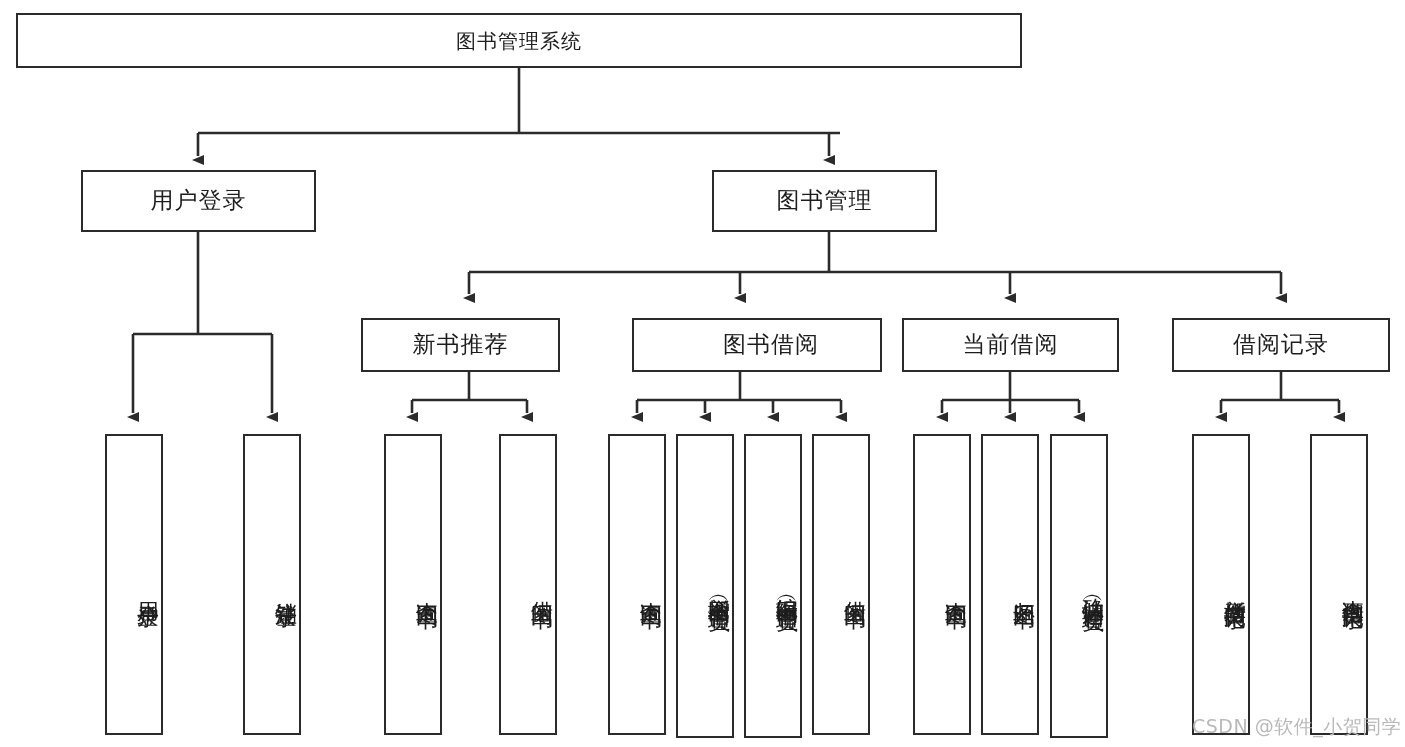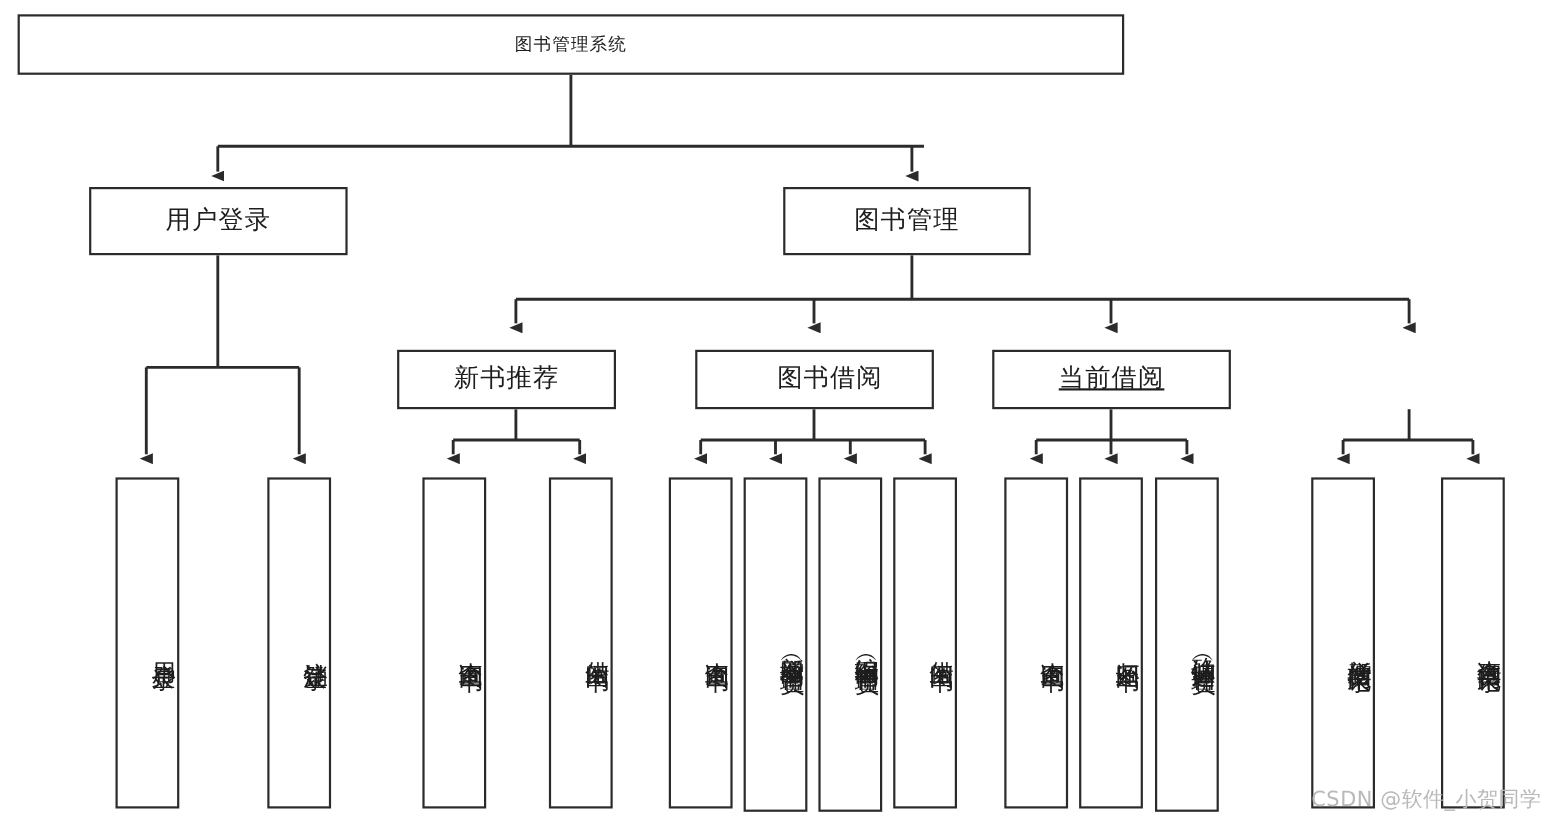--- a/index.html
+++ b/index.html
@@ -47,22 +47,21 @@
     text-orientation: upright;
     font-size: 22px;
     line-height: 1.18;
     letter-spacing: 2px;
     padding-top: 14px;
     padding-bottom: 8px;
     align-items: flex-start;
     justify-content: center;
   }
   .node.root {
-    font-size: 16px;
-    font-family: Liberation Serif, serif;
+    font-size: 20px;
   }
   .watermark {
     position: absolute;
     color: #b9b9b9;
     font-size: 19px;
     letter-spacing: 0.5px;
     white-space: nowrap;
     user-select: none;
   }
 </style>
@@ -120,22 +119,23 @@
       <path d="M1339,400 L1339,413" marker-end="url(#arrow)"></path>
     </g>
   </svg>
 
   <div class="node horiz root" style="left:16px; top:13px; width:1006px; height:55px;">图书管理系统</div>
 
   <div class="node horiz" style="left:81px; top:170px; width:235px; height:62px;">用户登录</div>
   <div class="node horiz" style="left:712px; top:170px; width:225px; height:62px;">图书管理</div>
 
   <div class="node horiz" style="left:361px; top:318px; width:199px; height:54px;">新书推荐</div>
-  <div class="node horiz" style="left:632px; top:318px; width:217px; height:54px;padding-left:28px;">图书借阅</div>
-  <div class="node horiz" style="left:902px; top:318px; width:217px; height:54px;text-decoration:underline;">当前借阅</div>
+  <div class="node horiz" style="left:632px; top:318px; width:250px; height:54px;padding-left:28px;">图书借阅</div>
+  <div class="node horiz" style="left:902px; top:318px; width:217px; height:54px;">当前借阅</div>
+  <div class="node horiz" style="left:1172px; top:318px; width:218px; height:54px;">借阅记录</div>
 
   <div class="node vert" style="left:105px; top:434px; width:58px; height:301px;">用户登录</div>
   <div class="node vert" style="left:243px; top:434px; width:58px; height:301px;">注销登录</div>
 
   <div class="node vert" style="left:384px; top:434px; width:58px; height:301px;">查询图书</div>
   <div class="node vert" style="left:499px; top:434px; width:58px; height:301px;">借阅图书</div>
 
   <div class="node vert" style="left:608px; top:434px; width:58px; height:301px;">查询图书</div>
   <div class="node vert" style="left:676px; top:434px; width:58px; height:304px;">新增图书（管理员）</div>
   <div class="node vert" style="left:744px; top:434px; width:58px; height:304px;">编辑图书（管理员）</div>

